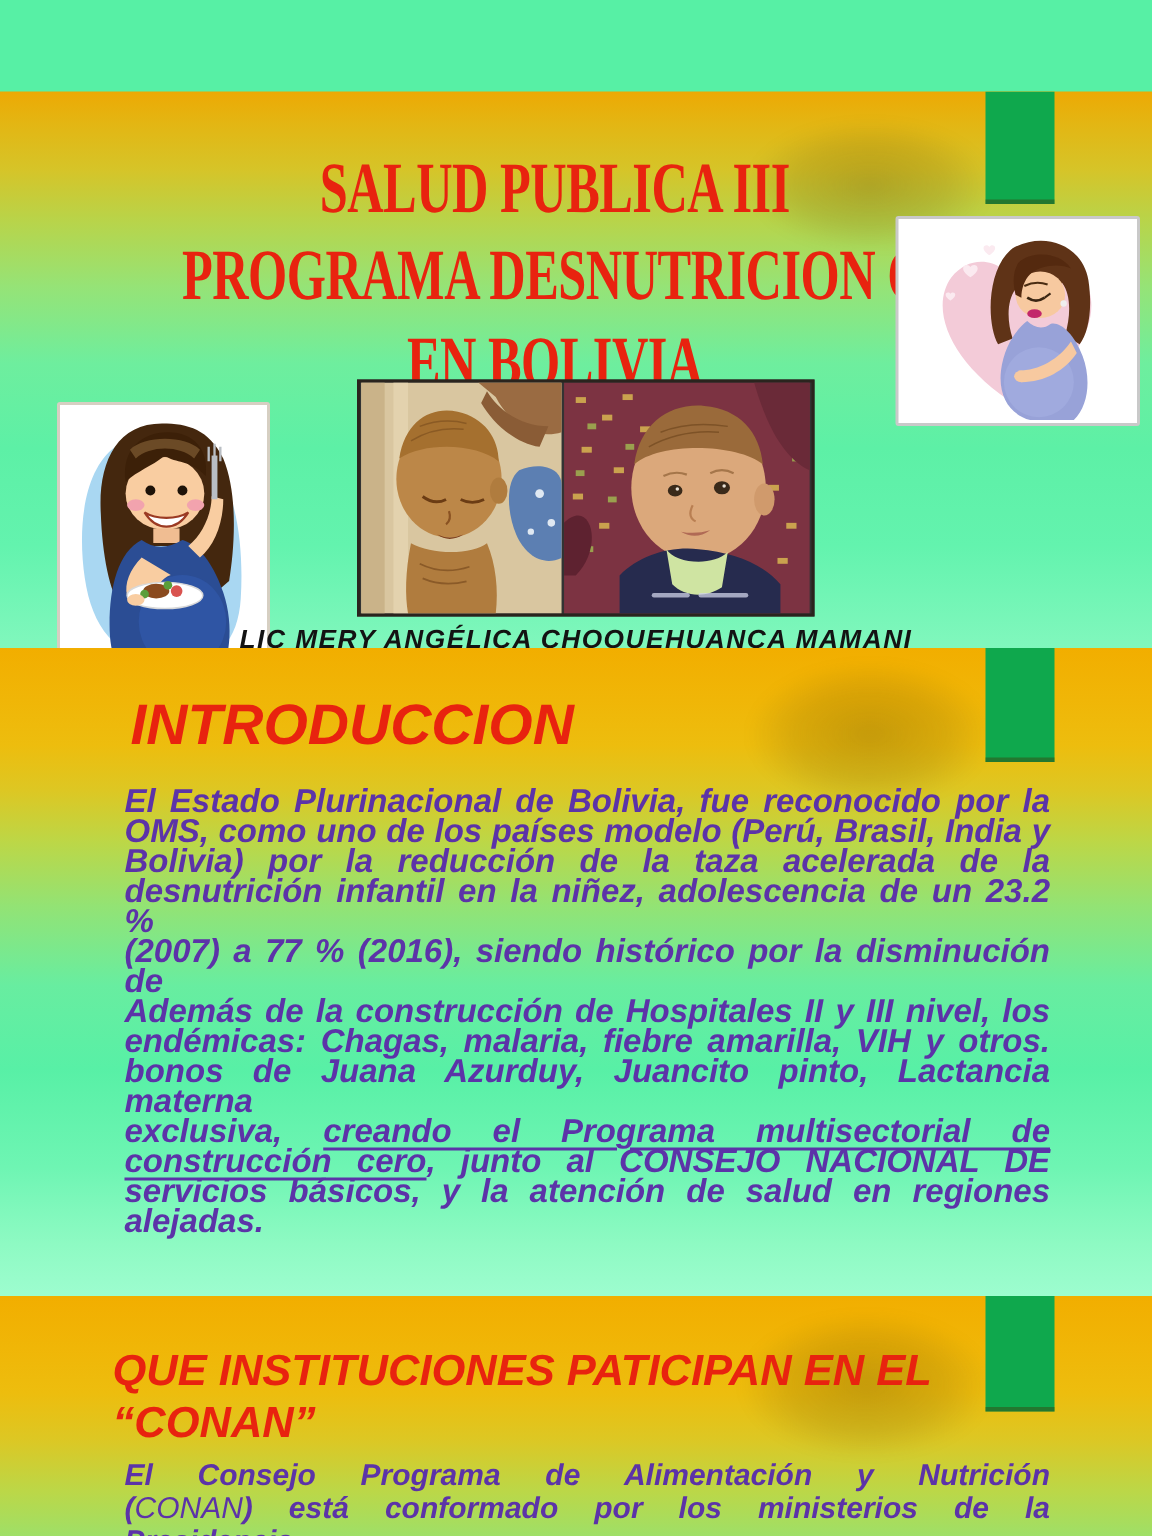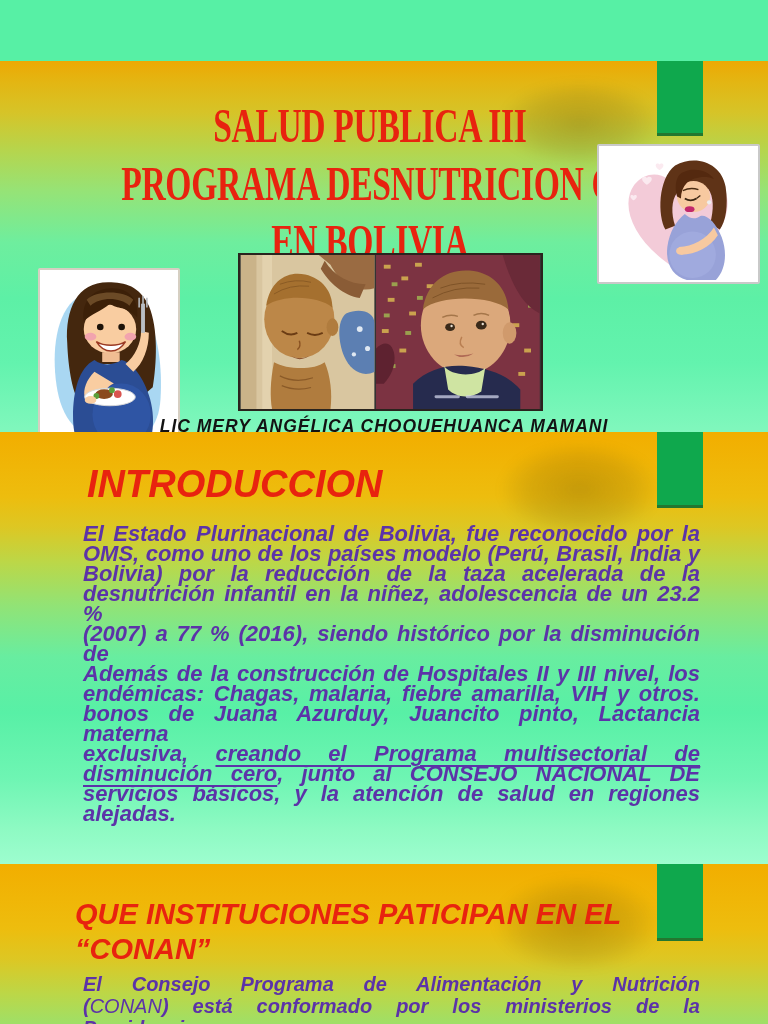--- a/index.html
+++ b/index.html
@@ -207,21 +207,21 @@
 <div class="body-block s2-body">
     <div class="bline"><span>El Estado Plurinacional de Bolivia, fue reconocido por la</span></div>
     <div class="bline"><span>OMS, como uno de los países modelo (Perú, Brasil, India y</span></div>
     <div class="bline"><span>Bolivia) por la reducción de la taza acelerada de la</span></div>
     <div class="bline"><span>desnutrición infantil en la niñez, adolescencia de un 23.2 %</span></div>
     <div class="bline"><span>(2007) a 77 % (2016), siendo histórico por la disminución de</span></div>
     <div class="bline"><span>Además  de la construcción de Hospitales II y III nivel, los</span></div>
     <div class="bline"><span>endémicas:  Chagas, malaria, fiebre amarilla, VIH y otros.</span></div>
     <div class="bline"><span>bonos de Juana Azurduy, Juancito pinto, Lactancia materna</span></div>
     <div class="bline"><span>exclusiva, </span><span class="seg-u">creando el Programa multisectorial de</span></div>
-    <div class="bline"><span class="seg-u">disminución cero</span><span>, junto al CONSEJO NACIONAL DE</span></div>
+    <div class="bline"><span class="seg-u">construcción cero</span><span>, junto al CONSEJO NACIONAL DE</span></div>
     <div class="bline"><span>servicios básicos, y la atención de salud en regiones</span></div>
     <div class="bline last"><span>alejadas.</span></div>
   </div>
 
 <div class="slide slide-grad-2" style="top:864px;">
   <div class="smudge" style="left:495px;top:12px;width:165px;height:95px;"></div>
   <div class="accent-bar" style="height:74px;"></div>
 </div>
 <div class="red-heading s3-heading">
   <div>QUE INSTITUCIONES PATICIPAN EN EL</div>

